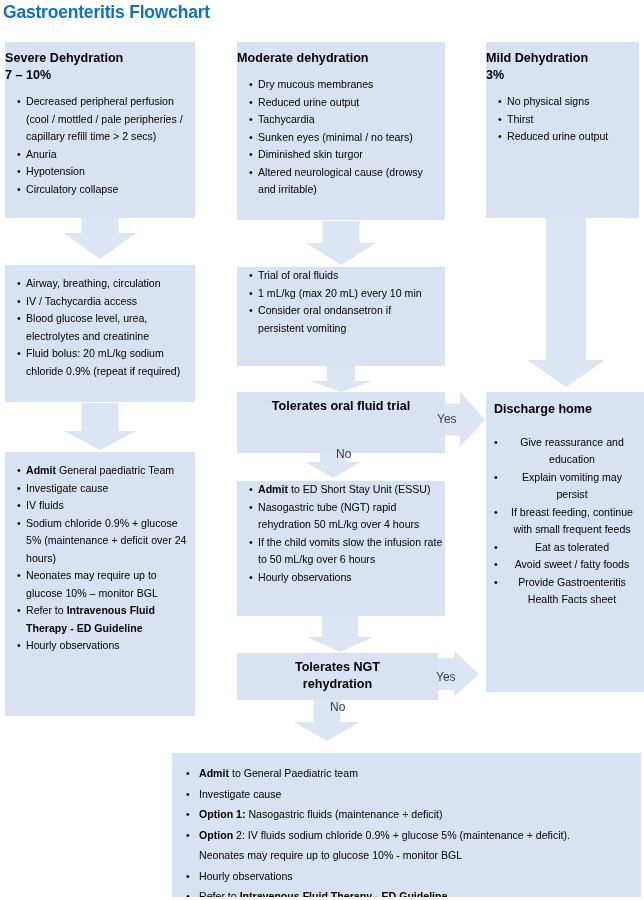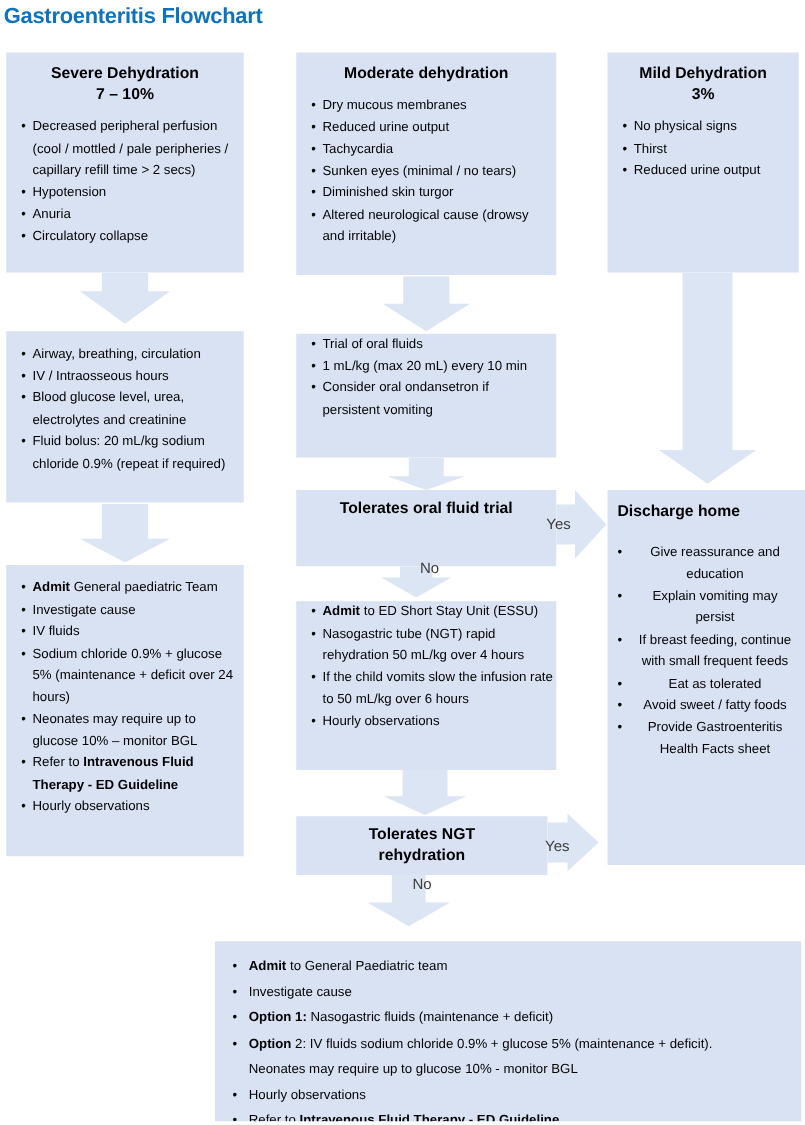--- a/index.html
+++ b/index.html
@@ -18,31 +18,31 @@
     position: absolute; left: 3px; top: 2px; margin: 0;
     font-size: 17.5px; font-weight: bold; color: var(--title-color);
     letter-spacing: -0.2px;
   }
   .box {
     position: absolute; background: var(--box-fill); box-sizing: border-box;
     font-size: 10.6px; line-height: 17.5px; overflow: hidden;
   }
   .hdr {
     padding-top: 8px; margin: 0 0 9px 0; font-size: 12.6px; font-weight: bold;
-    text-align: center; line-height: 17px;
+    line-height: 17px;
   }
   ul.bullets { list-style: none; margin: 0; padding: 0 4px 0 12px; }
   ul.bullets li { position: relative; padding-left: 9px; }
   ul.bullets li::before { content: "\2022"; position: absolute; left: 0; top: 0; }
   .bold { font-weight: bold; }
 
   
   .b1  { left: 5px;   top: 42px;  width: 190px; height: 176px; }
   .b2  { left: 5px;   top: 265px; width: 190px; height: 137px; }
-  .b3  { left: 5px;   top: 452px; width: 190px; height: 233px; }
+  .b3  { left: 5px;   top: 452px; width: 190px; height: 264px; }
   .b4  { left: 237px; top: 42px;  width: 208px; height: 178px; }
   .b5  { left: 237px; top: 267px; width: 208px; height: 99px; }
   .b6  { left: 237px; top: 392px; width: 208px; height: 61px; }
   .b7  { left: 237px; top: 481px; width: 208px; height: 135px; }
   .b8  { left: 237px; top: 653px; width: 201px; height: 47px; }
   .b9  { left: 486px; top: 42px;  width: 153px; height: 176px; }
   .b10 { left: 486px; top: 392px; width: 159px; height: 300px; }
   .b11 { left: 172px; top: 753px; width: 469px; height: 144px; }
 
   .b2 ul.bullets, .b3 ul.bullets { padding-top: 10px; }
@@ -80,22 +80,22 @@
 
   <h1 class="page-title">Gastroenteritis Flowchart</h1>
 
   <section class="box b1">
     <div class="hdr">
       <div>Severe Dehydration</div>
       <div>7 – 10%</div>
     </div>
     <ul class="bullets">
         <li>Decreased peripheral perfusion (cool / mottled / pale peripheries / capillary refill time &gt; 2 secs)</li>
+        <li>Anuria</li>
         <li>Hypotension</li>
-        <li>Anuria</li>
         <li>Circulatory collapse</li>
       </ul>
   </section>
 
   <section class="box b4">
     <div class="hdr">
       <div>Moderate dehydration</div>
     </div>
     <ul class="bullets">
         <li>Dry mucous membranes</li>
@@ -115,21 +115,21 @@
     <ul class="bullets">
         <li>No physical signs</li>
         <li>Thirst</li>
         <li>Reduced urine output</li>
       </ul>
   </section>
 
   <section class="box b2">
     <ul class="bullets">
         <li>Airway, breathing, circulation</li>
-        <li>IV / Intraosseous hours</li>
+        <li>IV / Tachycardia access</li>
         <li>Blood glucose level, urea, electrolytes and creatinine</li>
         <li>Fluid bolus: 20 mL/kg sodium chloride 0.9% (repeat if required)</li>
       </ul>
   </section>
 
   <section class="box b5">
     <ul class="bullets">
         <li>Trial of oral fluids</li>
         <li>1 mL/kg (max 20 mL) every 10 min</li>
         <li>Consider oral ondansetron if persistent vomiting</li>

